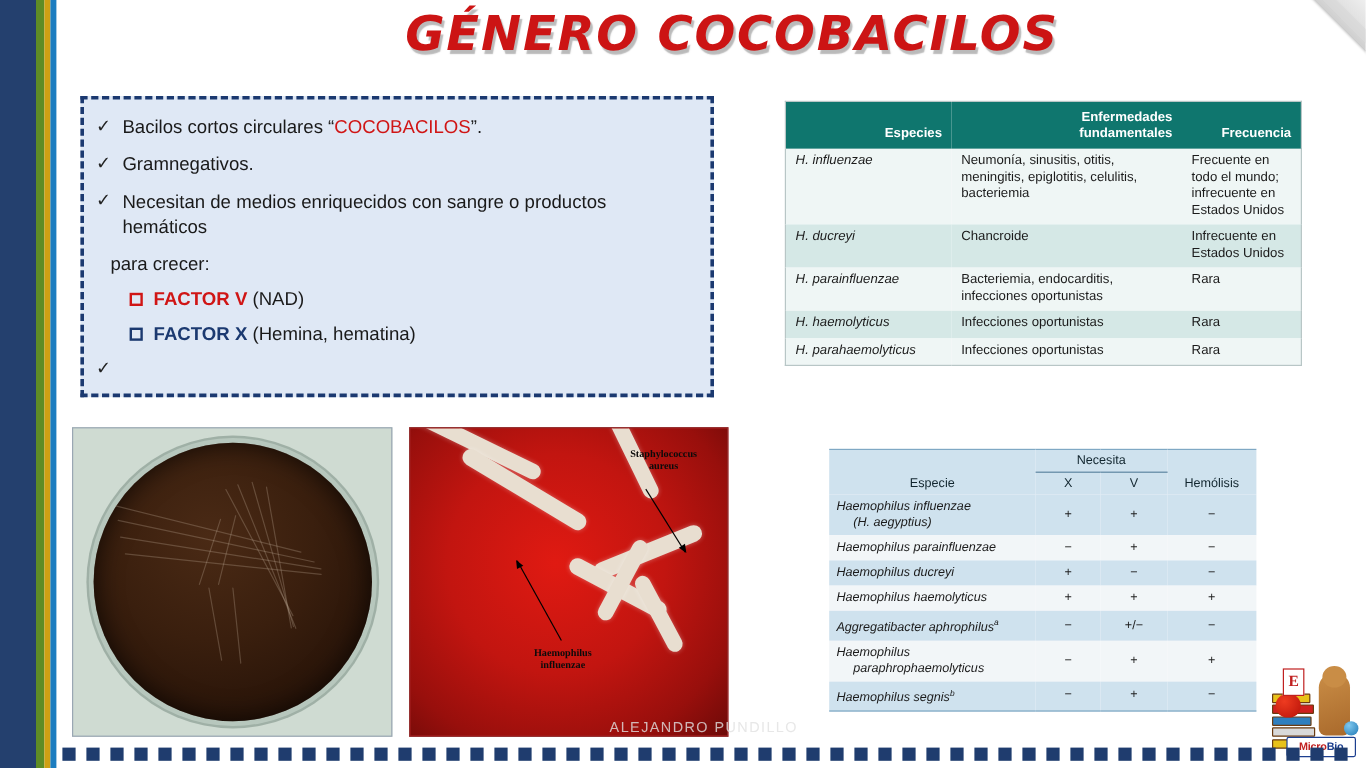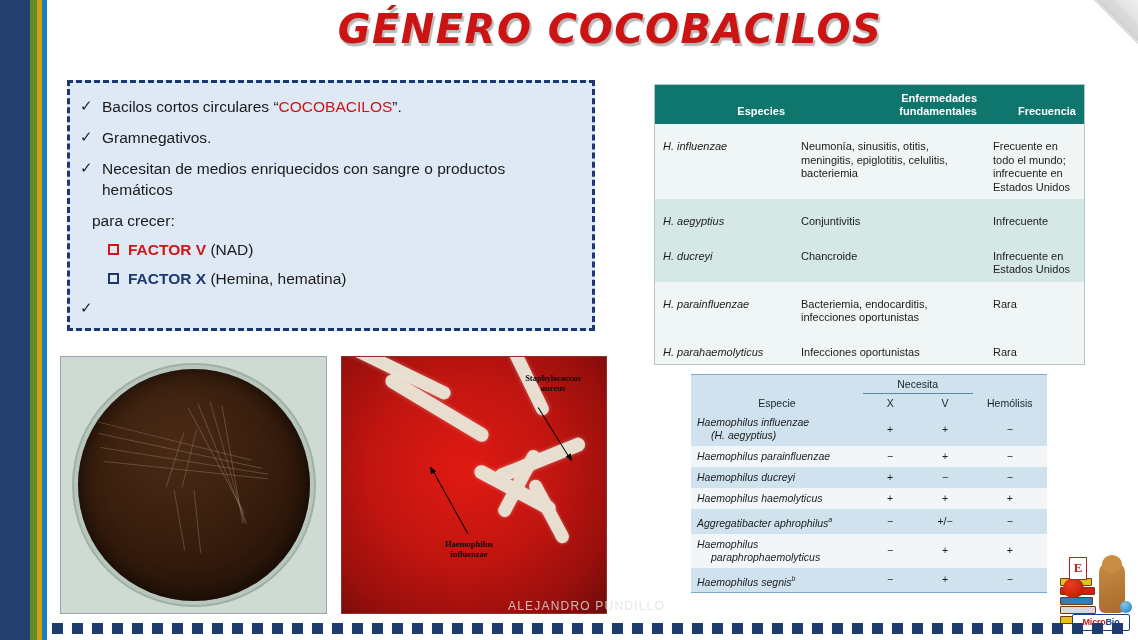--- a/index.html
+++ b/index.html
@@ -78,21 +78,21 @@
     border-left:7px solid #000;border-top:3.5px solid transparent;border-bottom:3.5px solid transparent;}
 
   #watermark{position:absolute;left:508px;top:599px;font-size:12px;letter-spacing:1.2px;
     color:rgba(225,225,225,.80);font-family:"Liberation Sans",sans-serif;}
 
   
   #table1{position:absolute;left:654px;top:84px;width:431px;
     border:1px solid #b8c6c6;border-collapse:collapse;background:#ffffff;}
   #table1 thead th{background:#0f766e;color:#ffffff;font-size:11px;font-weight:bold;
     text-align:right;padding:7px 8px 7px 8px;vertical-align:bottom;line-height:12.5px;}
-  #table1 td{font-size:11px;color:#1b1b1b;padding:16px 8px 5px 8px;vertical-align:top;
+  #table1 td{font-size:11px;color:#1b1b1b;padding:4px 8px 5px 8px;vertical-align:top;
     line-height:13.5px;font-family:"Liberation Sans",sans-serif;}
   #table1 tr.alt{background:#d5e8e6;}
   #table1 tr.plain{background:#eff6f5;}
   #table1 td.sp{font-style:italic;white-space:nowrap;}
 
   
   #table2{position:absolute;left:691px;top:374px;width:356px;
     border-collapse:collapse;background:#ffffff;border-top:1px solid #7fa8c4;
     border-bottom:1px solid #7fa8c4;}
   #table2 th{font-size:10.5px;font-weight:normal;color:#12262f;background:#cfe2ee;
@@ -227,32 +227,32 @@
       <th>Frecuencia</th>
     </tr>
   </thead>
   <tbody>
     <tr class="plain">
       <td class="sp">H. influenzae</td>
       <td>Neumonía, sinusitis, otitis, meningitis, epiglotitis, celulitis, bacteriemia</td>
       <td>Frecuente en todo el mundo; infrecuente en Estados Unidos</td>
     </tr>
     <tr class="alt">
-      <td class="sp">H. aegyptius</td>
-      <td>Conjuntivitis</td>
-      <td>Infrecuente</td>
-    </tr>
-    <tr class="alt">
       <td class="sp">H. ducreyi</td>
       <td>Chancroide</td>
       <td>Infrecuente en Estados Unidos</td>
     </tr>
     <tr class="plain">
       <td class="sp">H. parainfluenzae</td>
       <td>Bacteriemia, endocarditis, infecciones oportunistas</td>
+      <td>Rara</td>
+    </tr>
+    <tr class="alt">
+      <td class="sp">H. haemolyticus</td>
+      <td>Infecciones oportunistas</td>
       <td>Rara</td>
     </tr>
     <tr class="plain">
       <td class="sp">H. parahaemolyticus</td>
       <td>Infecciones oportunistas</td>
       <td>Rara</td>
     </tr>
   </tbody>
 </table>
 

